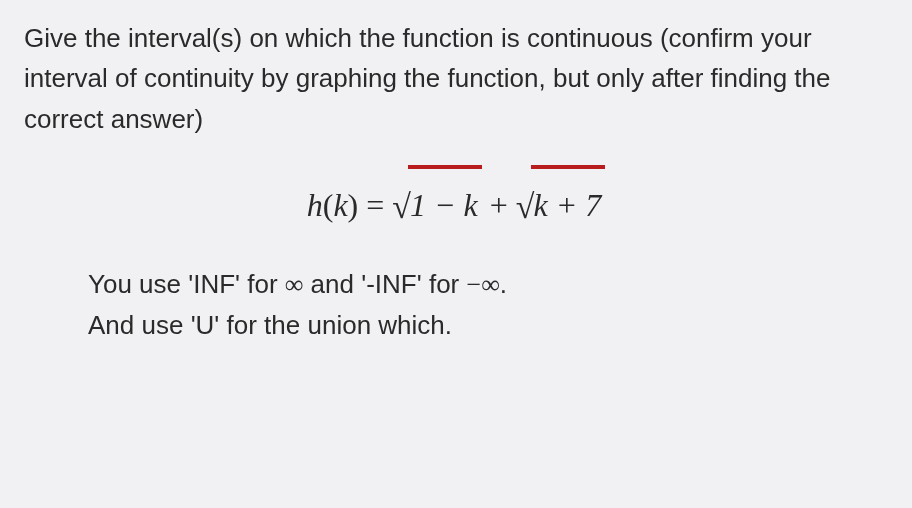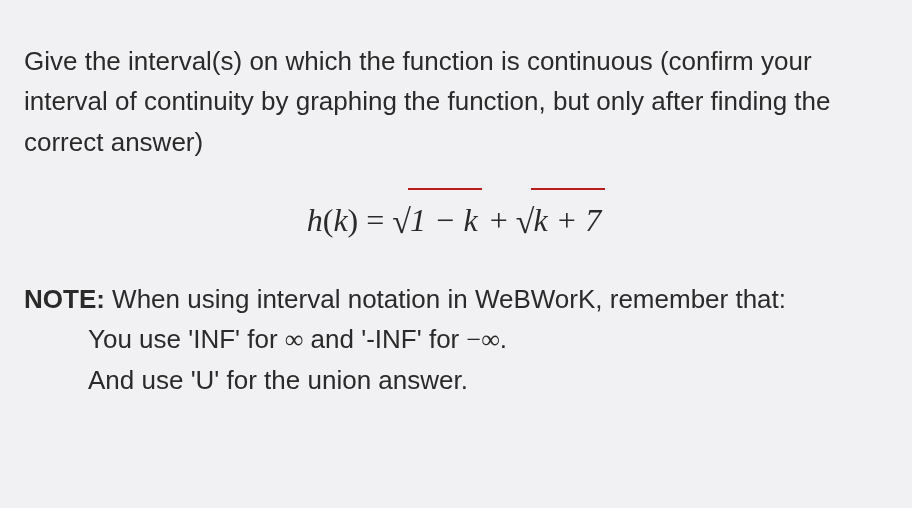--- a/index.html
+++ b/index.html
@@ -12,21 +12,20 @@
       height: 508px;
       background: #f1f1f3;
       font-family: -apple-system, BlinkMacSystemFont, "Segoe UI", Helvetica, Arial, sans-serif;
       color: #2a2a2a;
       padding: 18px 24px;
       font-size: 26px;
       line-height: 1.55;
     }
     .para {
       margin-bottom: 18px;
-      margin-top: 23px;
     }
     .formula-wrap {
       text-align: center;
       margin: 26px 0 30px;
     }
     .formula {
       font-family: "Times New Roman", Times, serif;
       font-size: 32px;
       white-space: nowrap;
       display: inline-block;
@@ -39,22 +38,22 @@
       position: relative;
       vertical-align: baseline;
     }
     .sqrt::before {
       content: "√";
       font-size: 34px;
       vertical-align: -2px;
     }
     .radicand {
       display: inline-block;
-      border-top: 2px solid #b91c1c;
-      padding: 6px 4px 0 2px;
+      border-top: 4px solid #b91c1c;
+      padding: 12px 4px 0 2px;
       margin-left: -3px;
     }
     .bold {
       font-weight: 700;
     }
     .indent {
       margin-left: 64px;
     }
     .note-block {
       margin-top: 4px;
@@ -73,22 +72,19 @@
   <span>Give the interval(s) on which the function is continuous (confirm your interval of continuity by graphing the function, but only after finding the correct answer)</span>
 </div>
 
 <div class="formula-wrap">
   <span class="formula">
     <span class="italic">h</span><span>(</span><span class="italic">k</span><span>)</span><span> = </span><span class="sqrt"><span class="radicand"><span class="italic">1 − k</span></span></span><span> + </span><span class="sqrt"><span class="radicand"><span class="italic">k + 7</span></span></span>
   </span>
 </div>
 
 <div class="note-block">
-  <div>
-    <span class="bold">NOTE:</span><span> When using interval notation in WeBWorK, remember that:</span>
-  </div>
   <div class="indent">
     <span>You use 'INF' for </span><span class="infinity">∞</span><span> and '-INF' for </span><span class="minussign">−</span><span class="infinity">∞</span><span>.</span>
   </div>
   <div class="indent">
-    <span>And use 'U' for the union answer.</span>
+    <span>And use 'U' for the union which.</span>
   </div>
 </div>
 
 </body></html>

